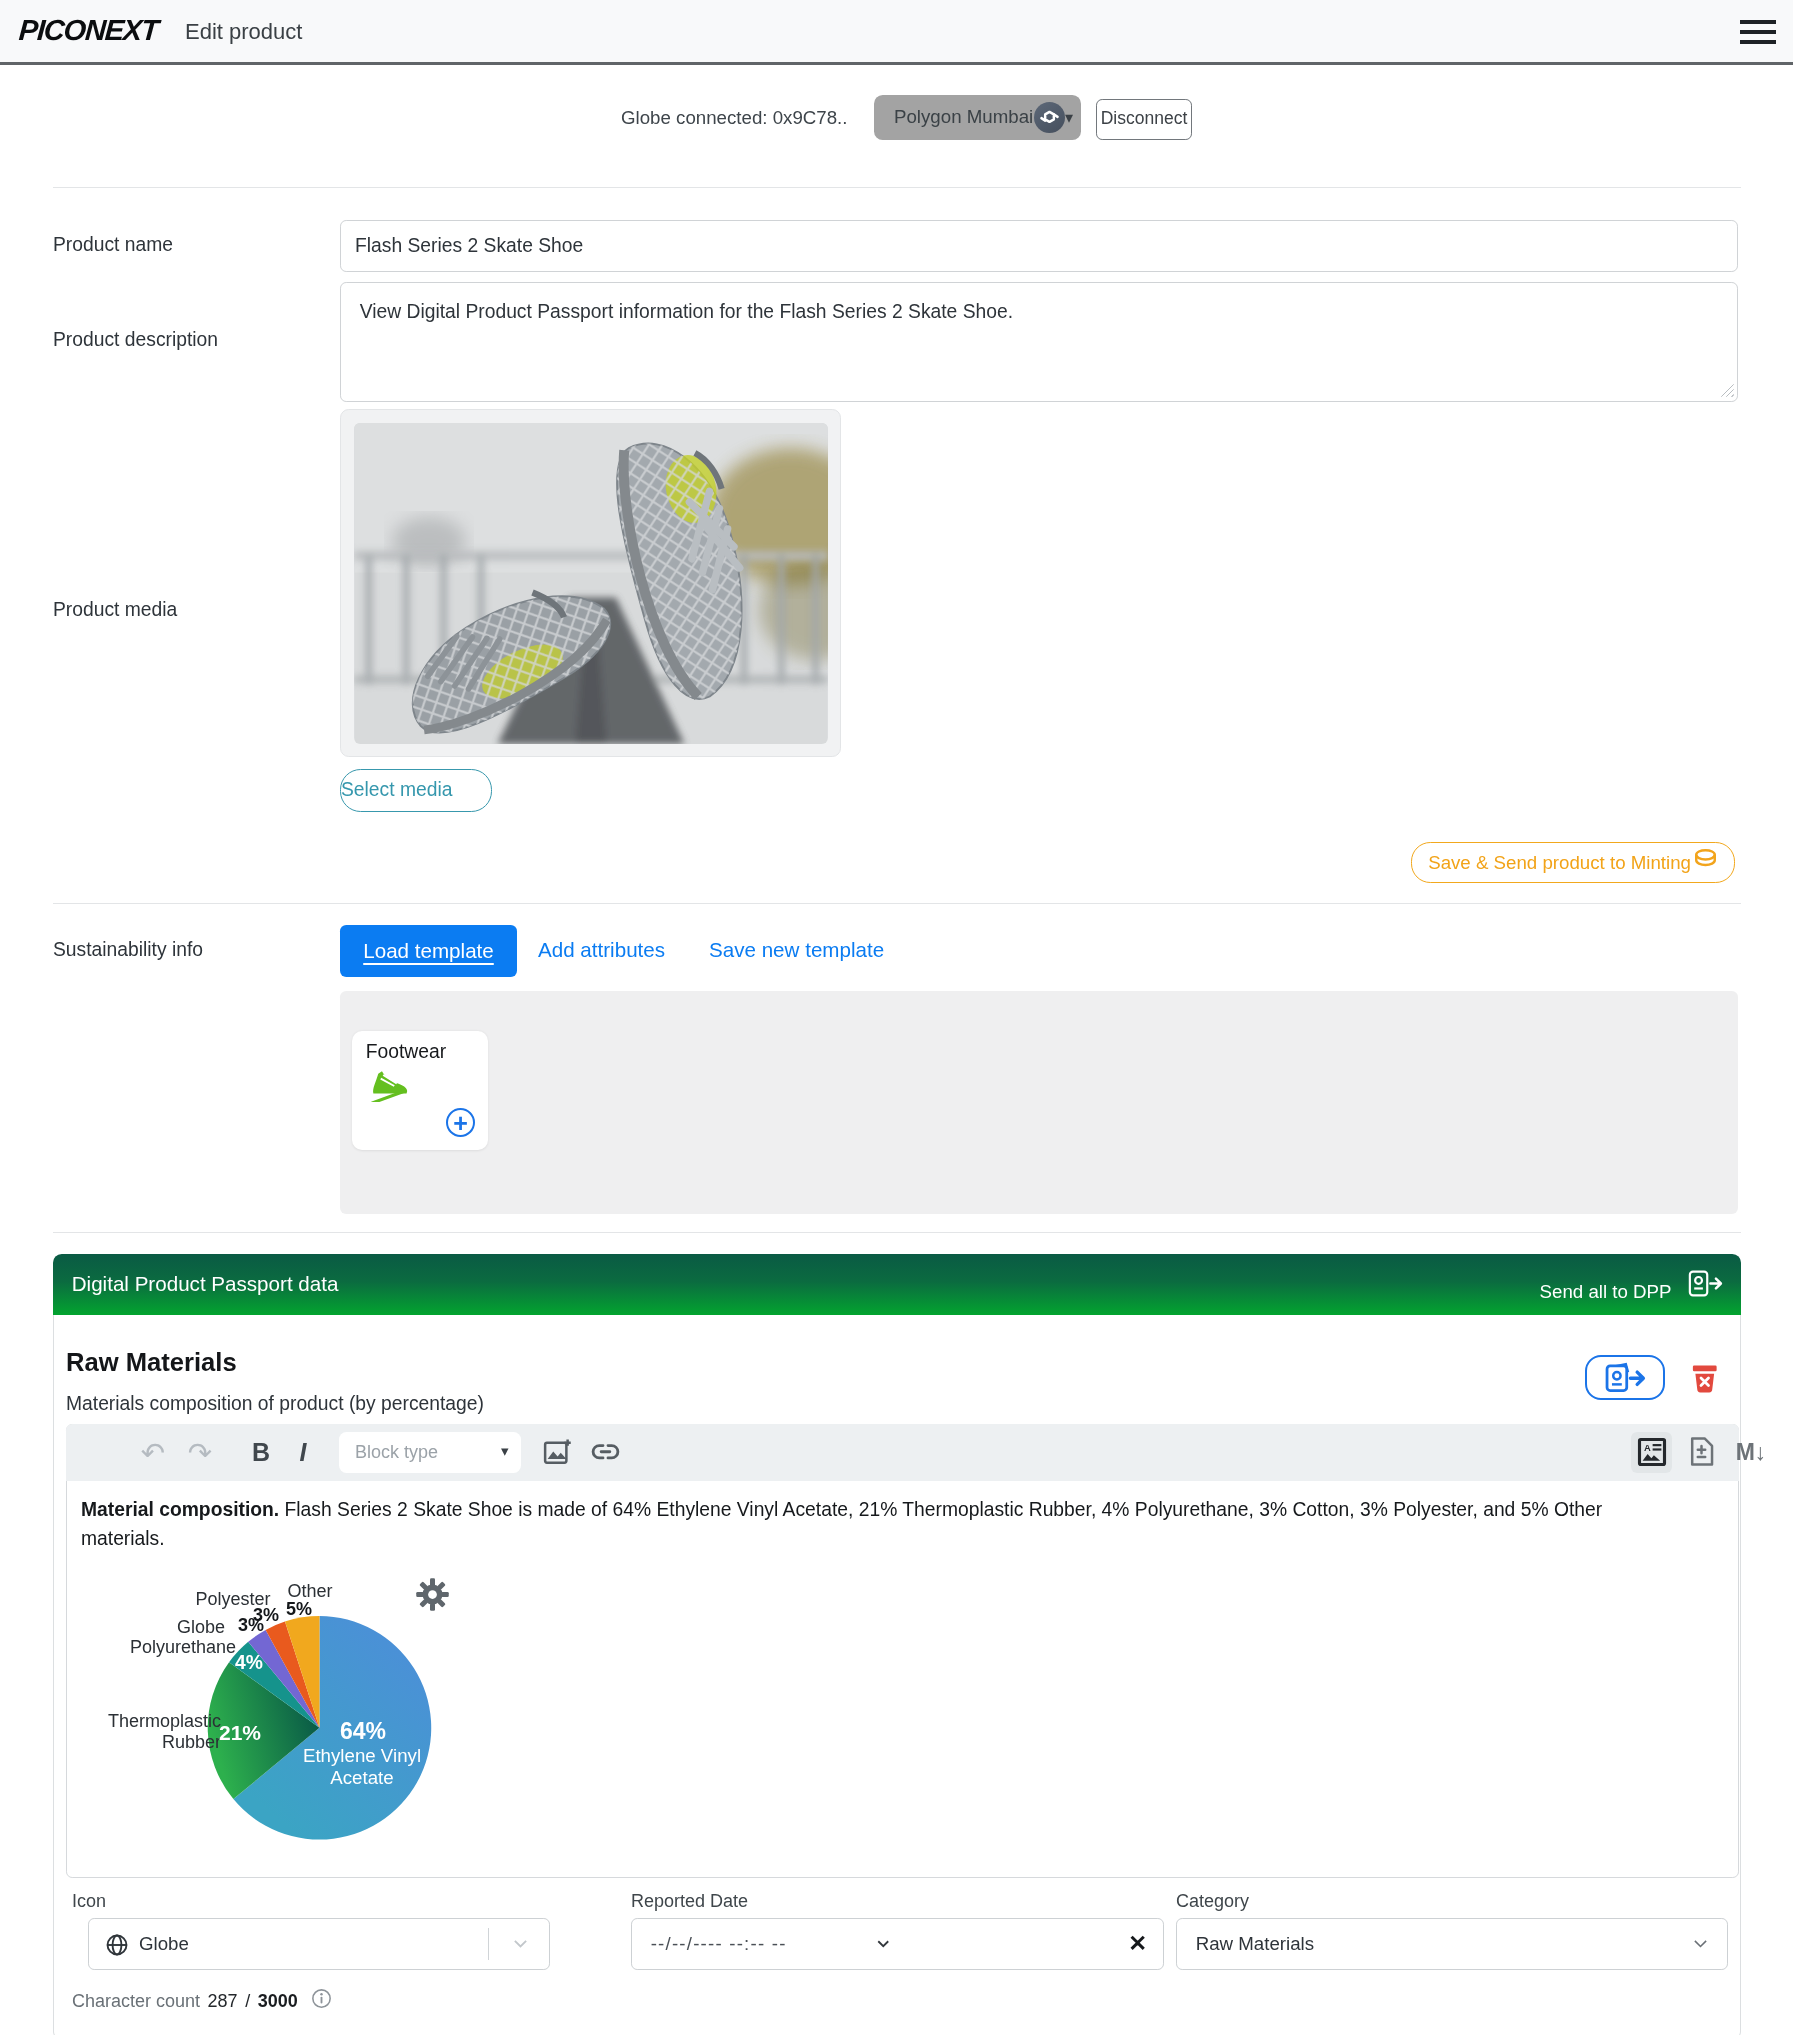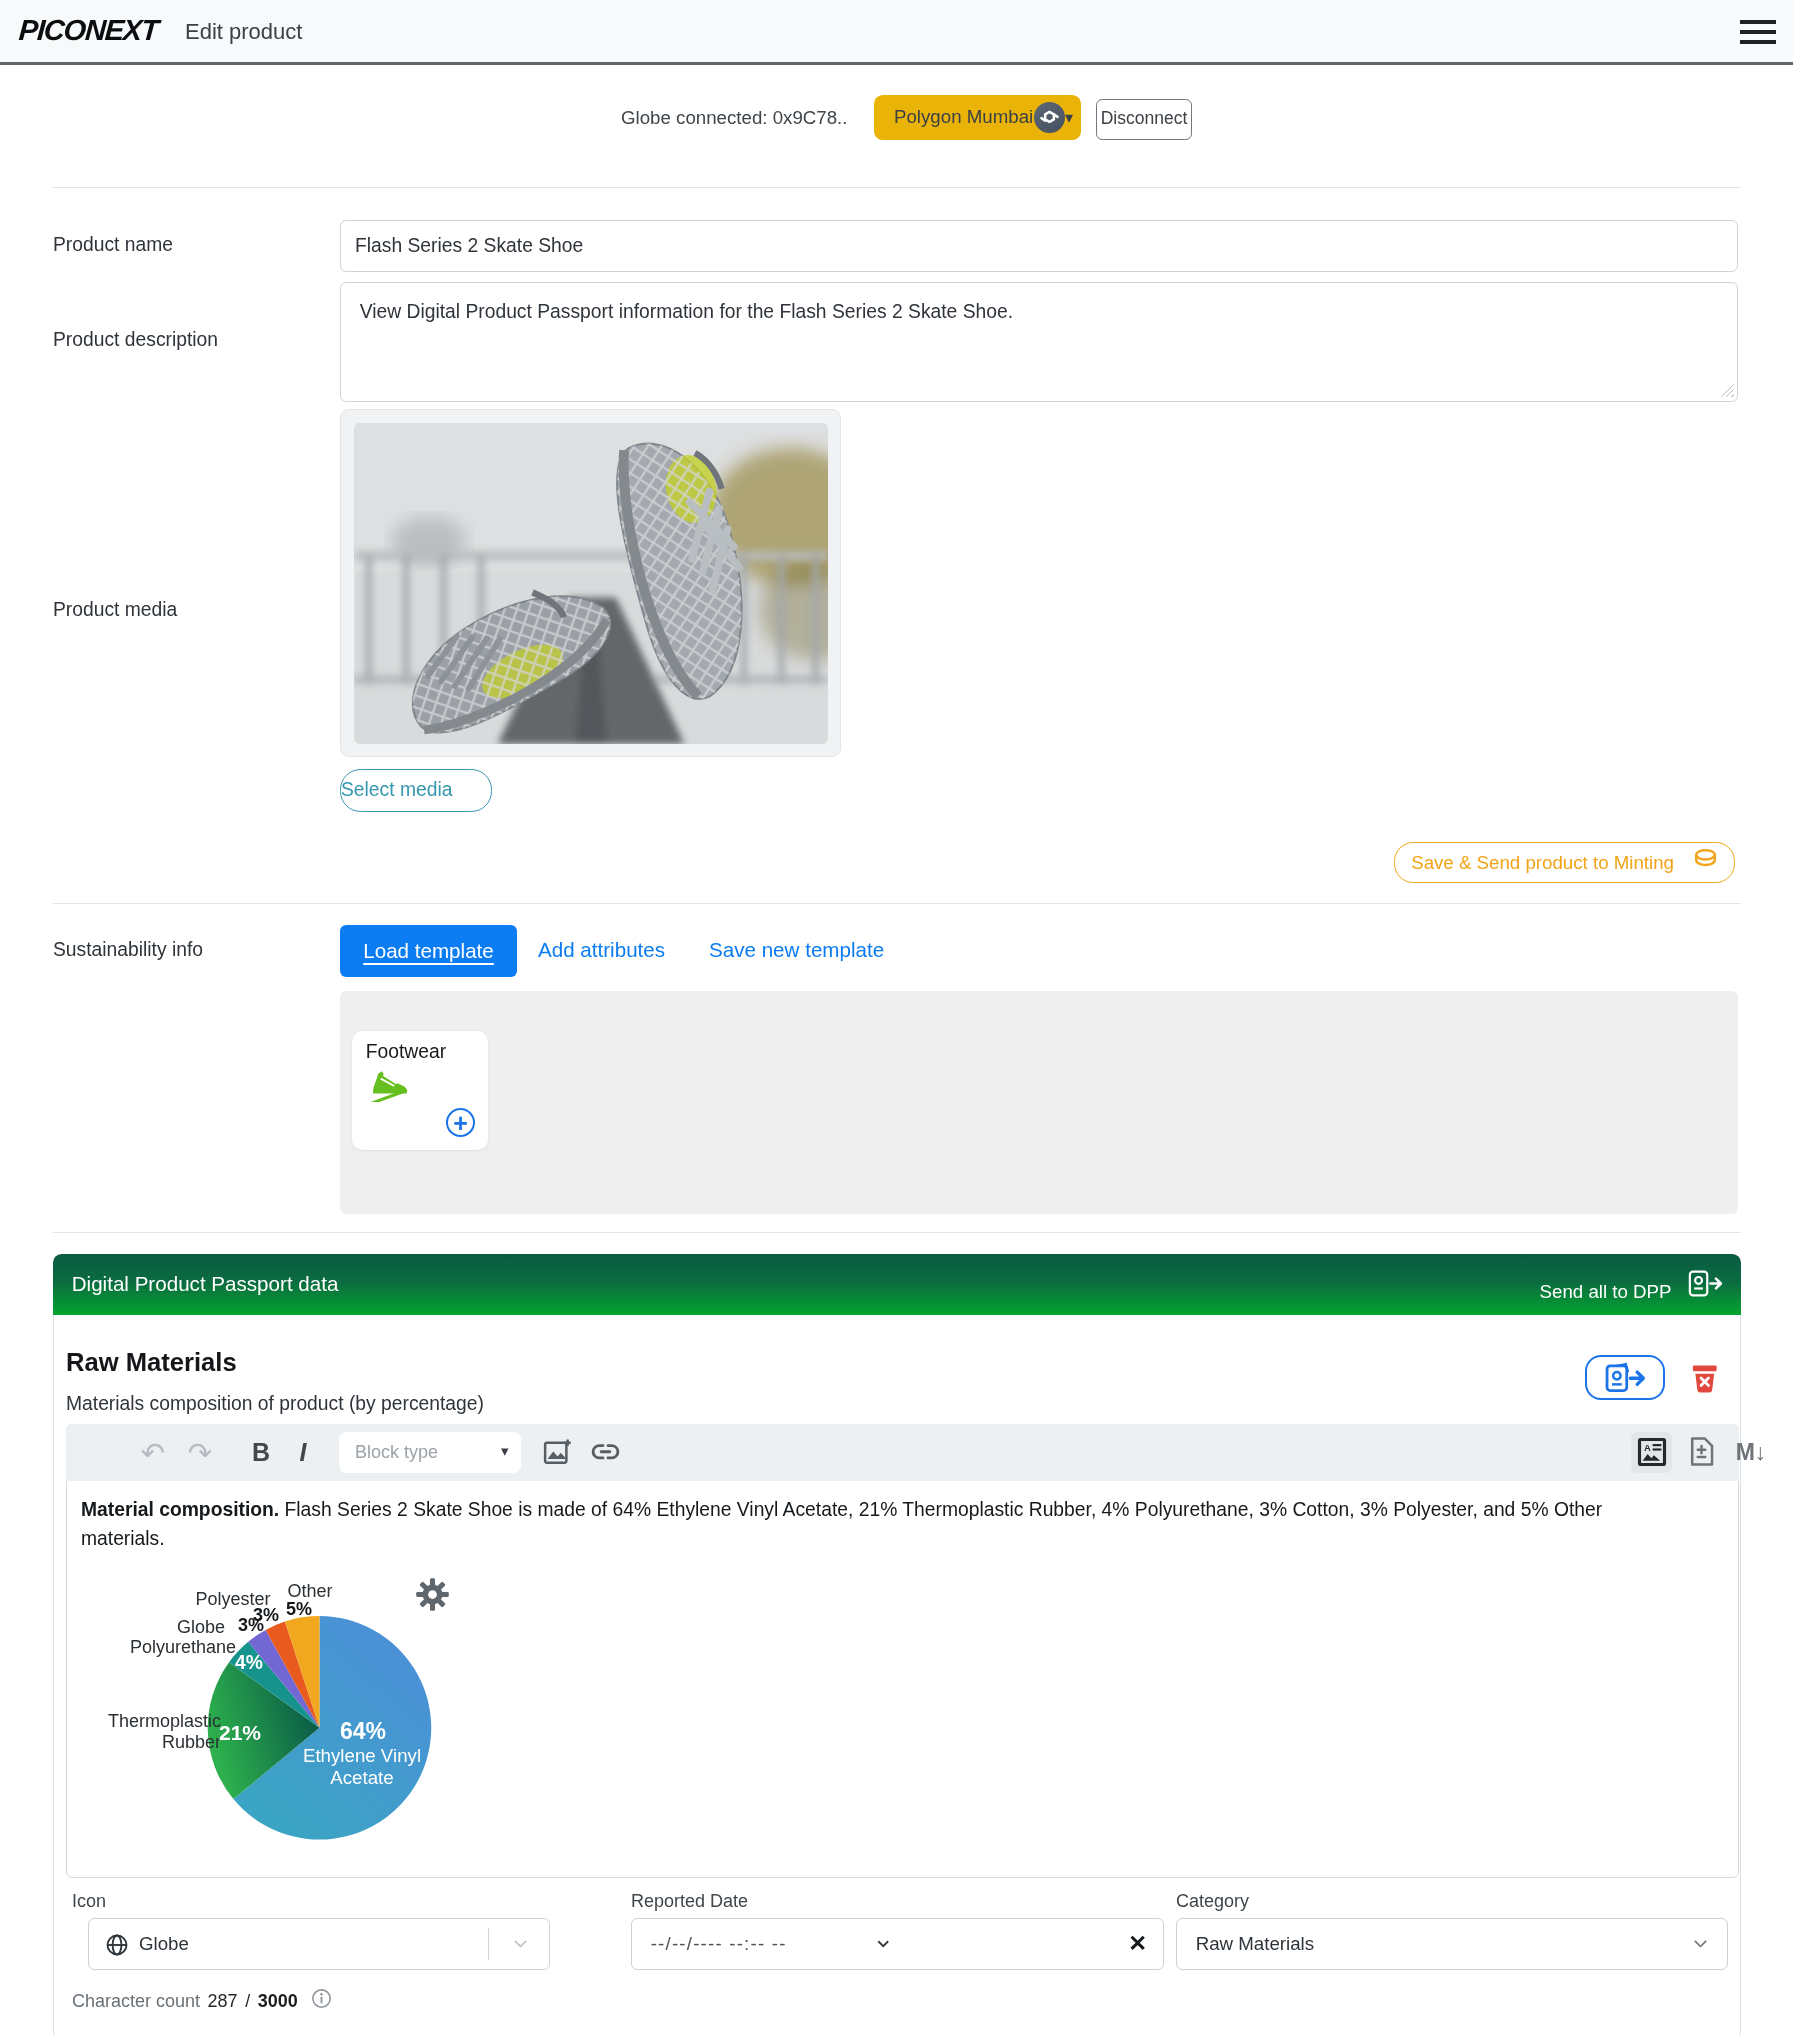--- a/index.html
+++ b/index.html
@@ -9,42 +9,42 @@
   }
   .abs{position:absolute;}
   
   .header{left:0;top:0;width:1794px;height:62px;background:#f8f9fa;border-bottom:3.1px solid #606468;}
   .logo{left:18.7px;top:13.7px;font-size:29px;font-weight:800;font-style:italic;letter-spacing:-1.2px;color:#0b0d0f;transform:skewX(-4deg);}
   .page-title{left:185px;top:18.7px;font-size:22px;color:#3a4045;}
   .hamburger{right:17.5px;top:20px;width:37px;height:27.5px;cursor:pointer;}
   .hamburger div{width:36px;height:4.4px;background:#1e2226;margin-bottom:5.6px;}
   
   .wallet-text{left:621px;top:107px;font-size:18.7px;color:#3e454b;}
-  .net-pill{left:874px;top:95px;width:207px;height:45px;background:#eab308;border-radius:8.7px;cursor:pointer;}
+  .net-pill{left:874px;top:95px;width:207px;height:45px;background:#a3a3a3;border-radius:8.7px;cursor:pointer;}
   .net-label{left:20px;top:11.2px;font-size:18.7px;color:#3a4146;}
   .net-icon{left:160px;top:6.9px;width:31px;height:31px;border-radius:50%;background:linear-gradient(145deg,#5d6878,#454f5d);}
   .net-caret{left:191px;top:12.5px;font-size:16px;color:#3a4046;}
   .disconnect-btn{left:1096px;top:99px;width:94px;height:39px;background:#fff;border:1.2px solid #72777c;border-radius:6.2px;
     font-size:17.5px;color:#3c4146;text-align:center;line-height:36px;cursor:pointer;}
   .hr{left:53px;width:1688px;border-top:1.2px solid #e3e5e7;height:0;}
   
   .f-label{font-size:19.3px;color:#2e343a;}
   .txt-input{left:340px;width:1398px;background:#fff;border:1.2px solid #d0d3d6;border-radius:6.2px;box-sizing:border-box;
     font-size:19.3px;color:#2e343a;font-family:"Liberation Sans",sans-serif;padding:0 14px;}
   #name-input{top:220px;height:52px;}
   #desc-input{top:282px;height:120px;padding:15px 18.7px;resize:none;line-height:27.5px;}
   .grip{left:1720px;top:383px;width:13.7px;height:13.7px;pointer-events:none;
     background:repeating-linear-gradient(135deg,transparent 0 2.5px,#b9bec2 2.5px 3.7px);clip-path:polygon(100% 0,100% 100%,0 100%);}
   
   .media-card{left:340px;top:409px;width:499px;height:346px;background:#f1f2f3;border:0.6px solid #e3e5e7;border-radius:8.7px;}
   .media-photo{left:12.5px;top:12.5px;width:474px;height:321px;border-radius:6.2px;overflow:hidden;}
   .select-media{left:340px;top:769px;width:150px;height:41px;border:1.9px solid #3898ad;border-radius:20.6px;background:#fff;
     color:#3597ad;font-size:19.3px;text-align:left;line-height:39px;cursor:pointer;}
   .mint-btn{right:59px;top:842px;height:39px;border:1.9px solid #f2a81d;border-radius:19.3px;background:#fff;color:#f2a318;
-    font-size:18.7px;line-height:36px;padding:0 16px;cursor:pointer;display:flex;align-items:center;gap:19px;}
+    font-size:18.7px;line-height:36px;padding:0 16px;cursor:pointer;display:flex;align-items:center;gap:2px;}
   
   .sus-label{left:53px;top:939px;}
   .tab-load{left:340px;top:925px;width:177px;height:52px;background:#0b7cf2;border-radius:6.2px;color:#fff;font-size:20.6px;
     text-align:center;line-height:52px;cursor:pointer;}
   .tab-load span{text-decoration:underline;text-underline-offset:5px;text-decoration-thickness:1.9px;}
   .tab-link{top:938px;font-size:20.6px;color:#0b7cf2;cursor:pointer;}
   .tmpl-panel{left:340px;top:991px;width:1398px;height:223px;background:#efeff0;border-radius:6.2px;}
   .tmpl-card{left:352px;top:1031px;width:136px;height:119px;background:#fff;border-radius:10px;box-shadow:0 0.6px 2.5px rgba(0,0,0,.08);}
   .tmpl-title{left:13.7px;top:10px;font-size:19.3px;color:#17191c;}
   .tmpl-shoe{left:11.2px;top:39px;}

